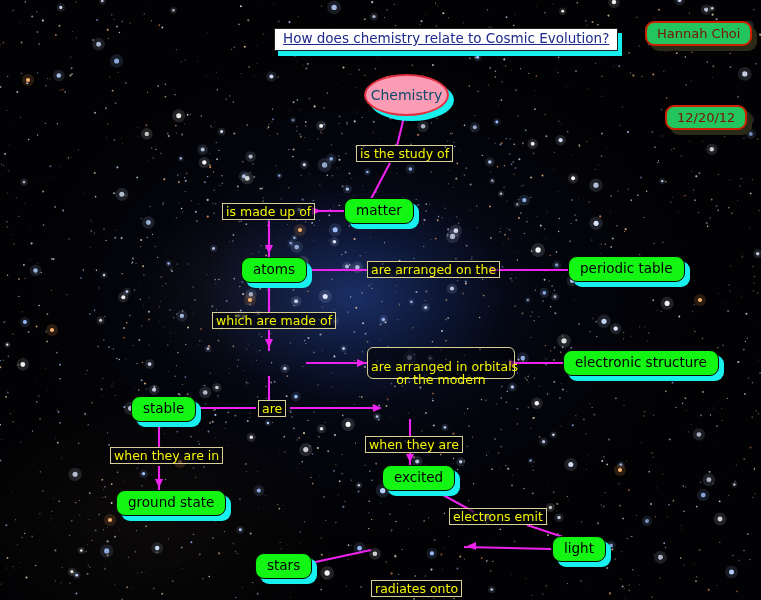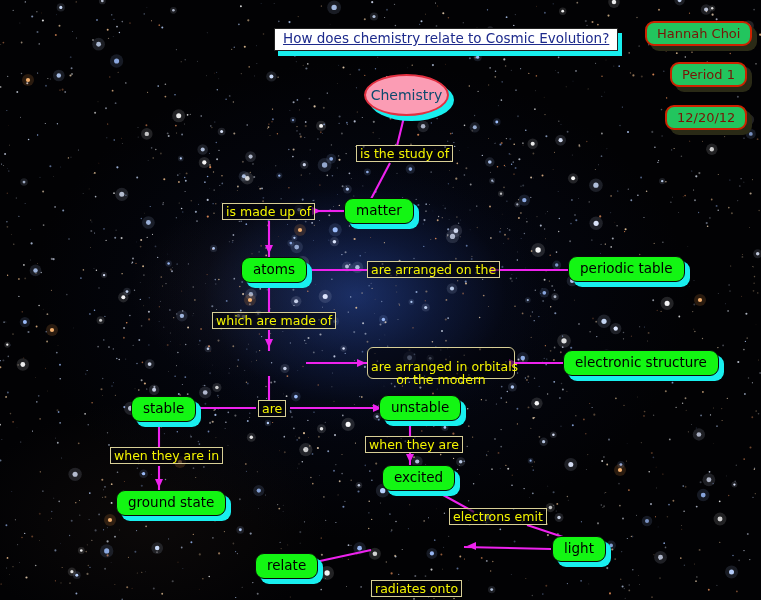--- a/index.html
+++ b/index.html
@@ -2277,21 +2277,20 @@
       <polygon points="159,488 155,479 163,479"></polygon>
       <polygon points="410,463 406,454 414,454"></polygon>
       <polygon points="467,546 476,542 476,550"></polygon>
       <polygon points="301,565 310,561 310,569"></polygon>
     </g>
   </svg>
 
   <div class="node node-title" style="left:274px; top:28px;">How does chemistry relate to Cosmic Evolution?</div>
 
   <div class="node node-yellow" style="left:645px; top:21px;">Hannah Choi</div>
-  <div class="node node-yellow" style="left:670px; top:62px;">Period 1</div>
   <div class="node node-yellow" style="left:665px; top:105px;">12/20/12</div>
 
   <div class="node node-oval" style="left:364px; top:74px; width:85px; height:42px;">
     <span>Chemistry</span>
   </div>
 
   <div class="node node-green" style="left:344px; top:198px;">
     <span>matter</span>
   </div>
 
@@ -2305,38 +2304,35 @@
 
 
   <div class="node node-green" style="left:563px; top:350px;">
     <span>electronic structure</span>
   </div>
 
   <div class="node node-green" style="left:131px; top:396px;">
     <span>stable</span>
   </div>
 
-  <div class="node node-green" style="left:379px; top:395px;">
-    <span>unstable</span>
-  </div>
 
   <div class="node node-green" style="left:116px; top:490px;">
     <span>ground state</span>
   </div>
 
   <div class="node node-green" style="left:382px; top:465px;">
     <span>excited</span>
   </div>
 
   <div class="node node-green" style="left:552px; top:536px;">
     <span>light</span>
   </div>
 
   <div class="node node-green" style="left:255px; top:553px;">
-    <span>relate</span>
+    <span>stars</span>
   </div>
 
   <div class="linklabel" style="left:356px; top:145px;">is the study of</div>
 
   <div class="linklabel" style="left:222px; top:203px;">is made up of</div>
 
   <div class="linklabel" style="left:367px; top:261px;">are arranged on the</div>
 
   <div class="linklabel" style="left:212px; top:312px;">which are made of</div>
 

